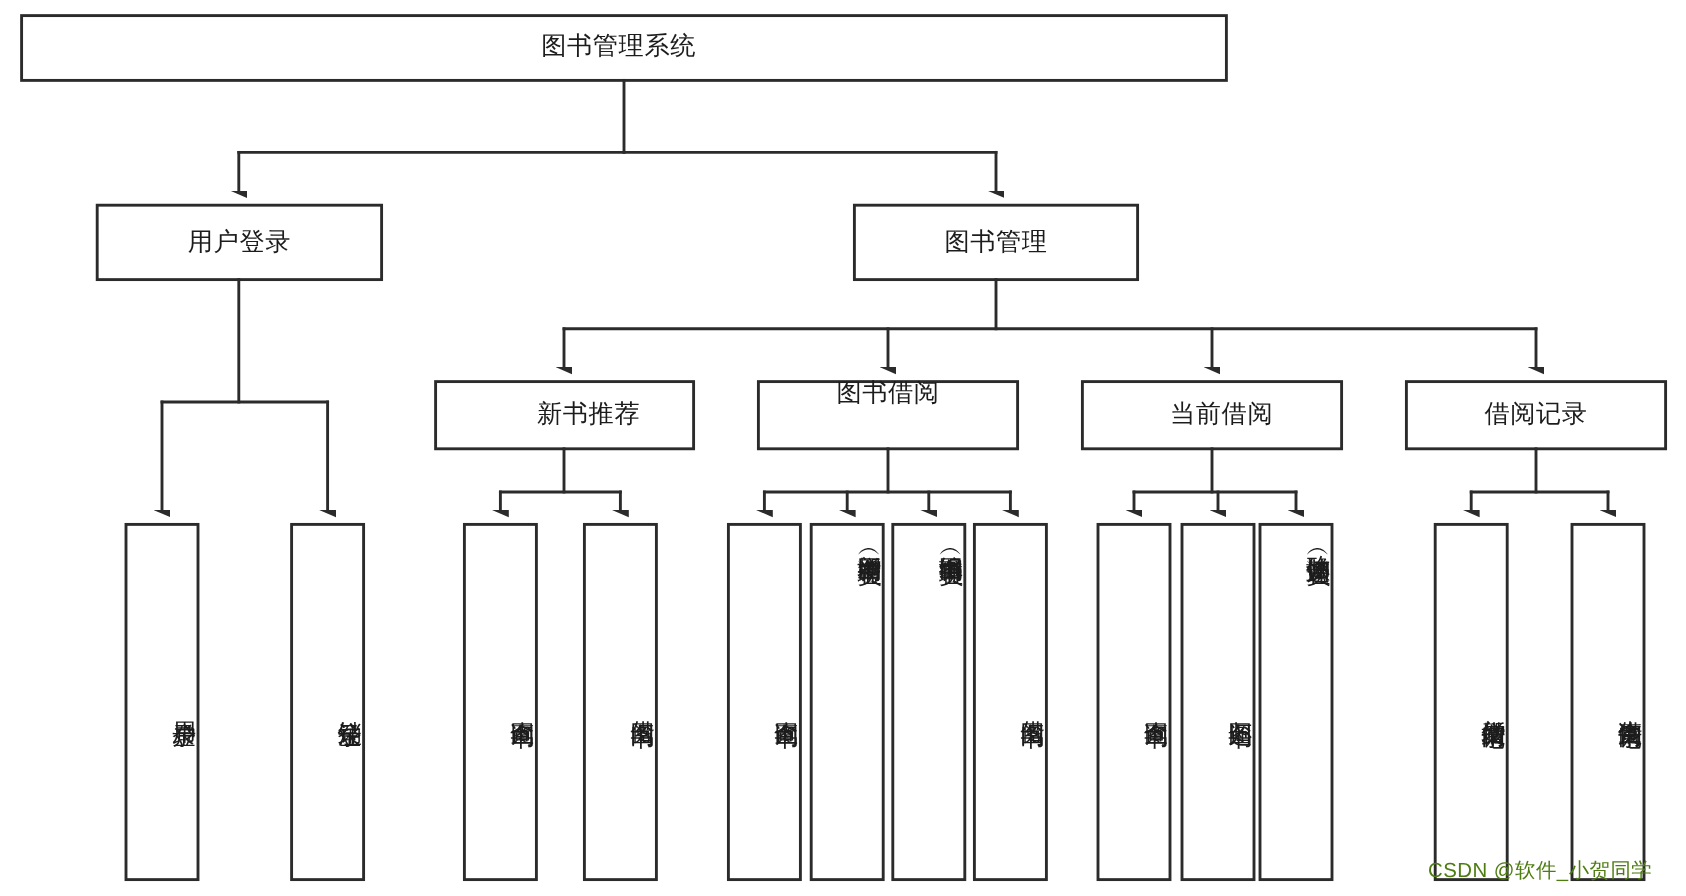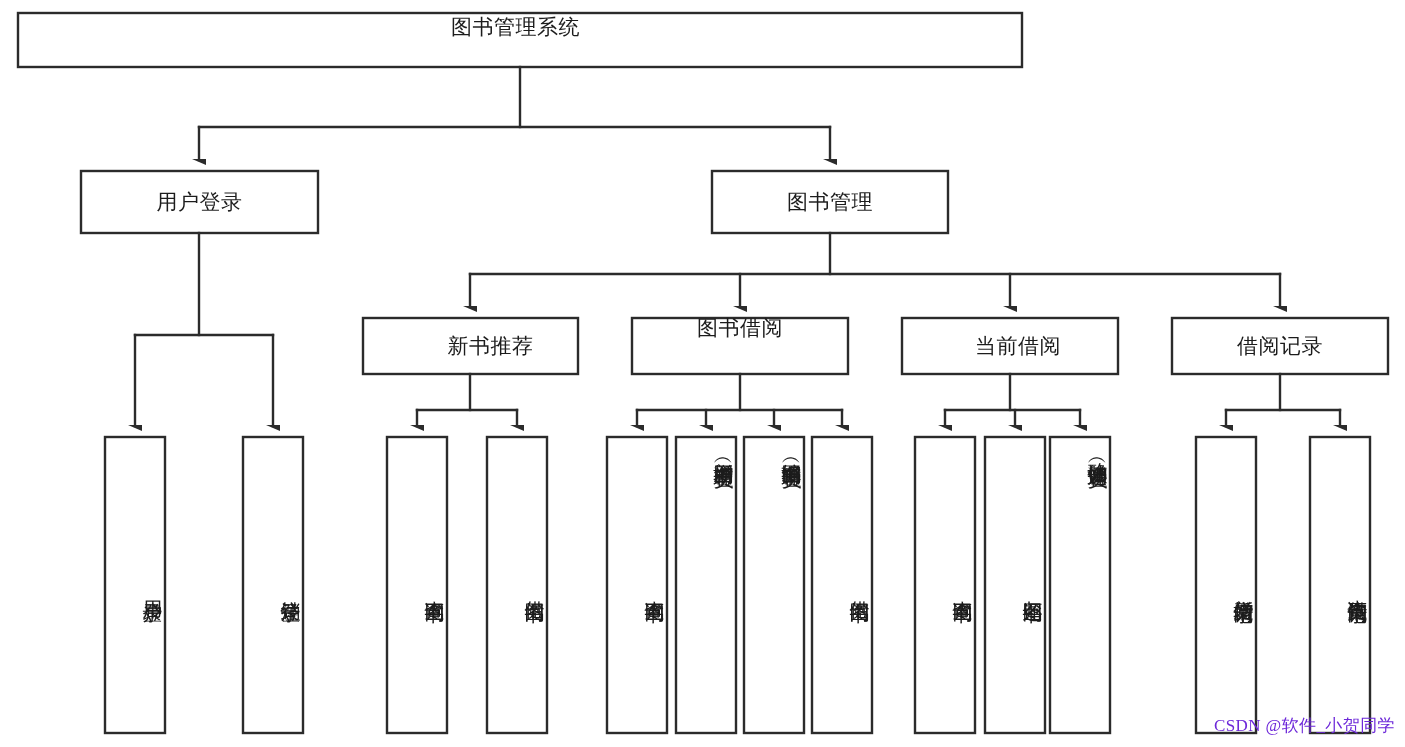--- a/index.html
+++ b/index.html
@@ -68,25 +68,24 @@
     padding-top: 4px;
   }
   .v-label.v-top {
     justify-content: flex-start;
   }
   .watermark {
     position: absolute;
     left: 1190px;
     top: 714px;
     font-size: 17px;
-    color: #6d28d9;
-    font-family: Liberation Serif, serif;
+    color: #4d7c0f;
+    font-family: Liberation Sans, sans-serif;
     white-space: nowrap;
     letter-spacing: 0.4px;
-    margin-left: 24px;
   }
 </style>
 </head>
 <body>
 
 <div id="diagram-root">
 
   <svg id="tree-svg" viewBox="0 0 1405 747">
     <defs>
       <marker id="arrow" markerWidth="12" markerHeight="14" refX="1" refY="7" orient="auto" markerUnits="userSpaceOnUse">
@@ -170,21 +169,21 @@
     </g>
 
     <g>
       <path class="connector" d="M 1280 374 L 1280 410"></path>
       <path class="connector" d="M 1226 410 L 1340 410"></path>
       <path class="connector" d="M 1226 410 L 1226 426" marker-end="url(#arrow)"></path>
       <path class="connector" d="M 1340 410 L 1340 426" marker-end="url(#arrow)"></path>
     </g>
   </svg>
 
-  <div class="node-label h-label" style="left:18px; top:0; width:995px; height:54px;">图书管理系统</div>
+  <div class="node-label h-label" style="left:18px; top:12px; width:995px; height:54px;">图书管理系统</div>
 
   <div class="node-label h-label" style="left:81px; top:171px; width:237px; height:62px;">用户登录</div>
   <div class="node-label h-label" style="left:712px; top:171px; width:236px; height:62px;text-align:center;">图书管理</div>
 
   <div class="node-label h-label" style="left:363px; top:318px; width:255px; height:56px;">新书推荐</div>
   <div class="node-label h-label" style="left:632px; top:306px; width:216px; height:43px;">图书借阅</div>
   <div class="node-label h-label" style="left:902px; top:318px; width:216px; height:56px;padding-left:16px;">当前借阅</div>
   <div class="node-label h-label" style="left:1172px; top:318px; width:216px; height:56px;">借阅记录</div>
 
   <div class="node-label v-label" style="left:105px; top:494px; width:60px; height:182px;">用户登录</div>

